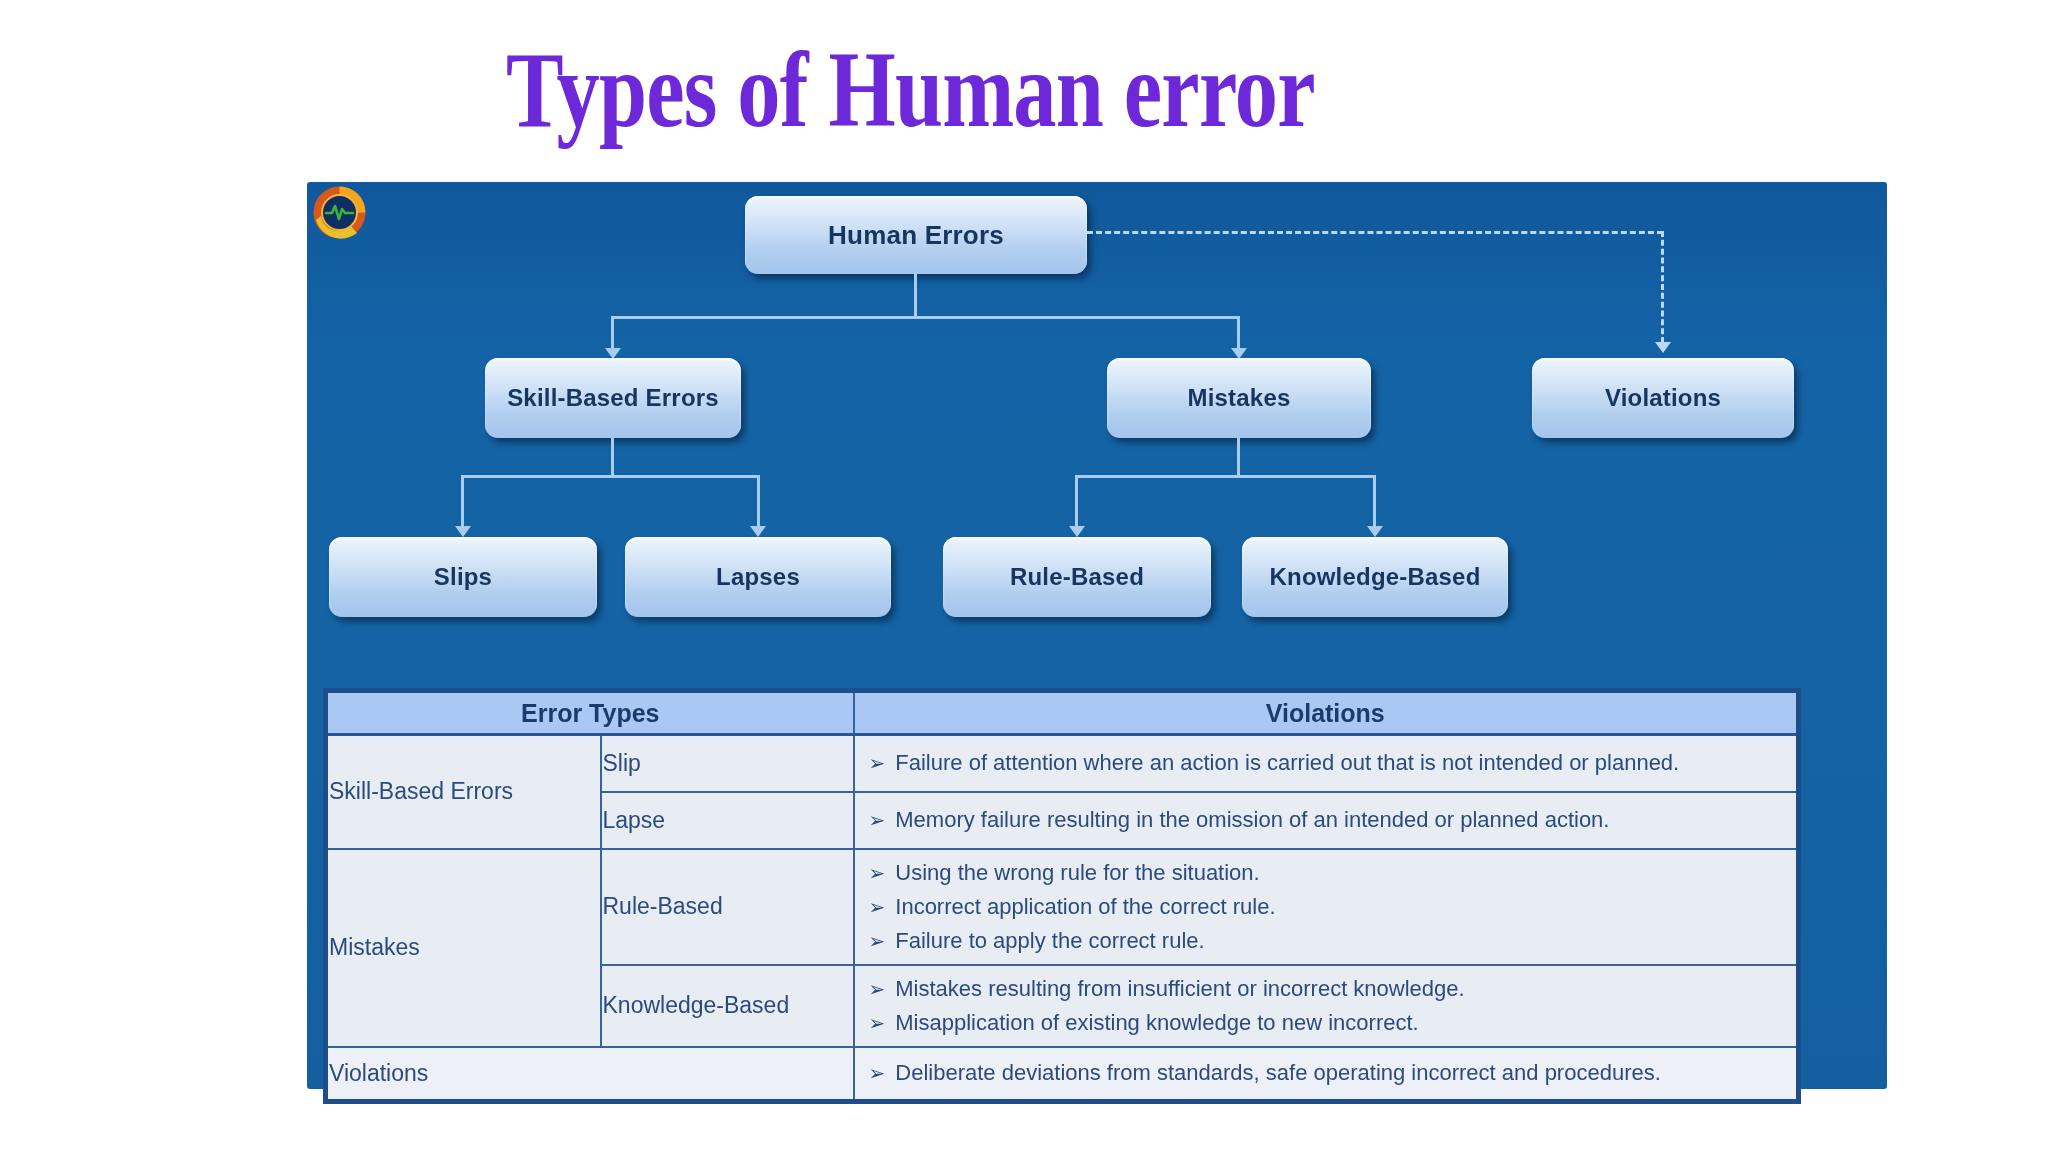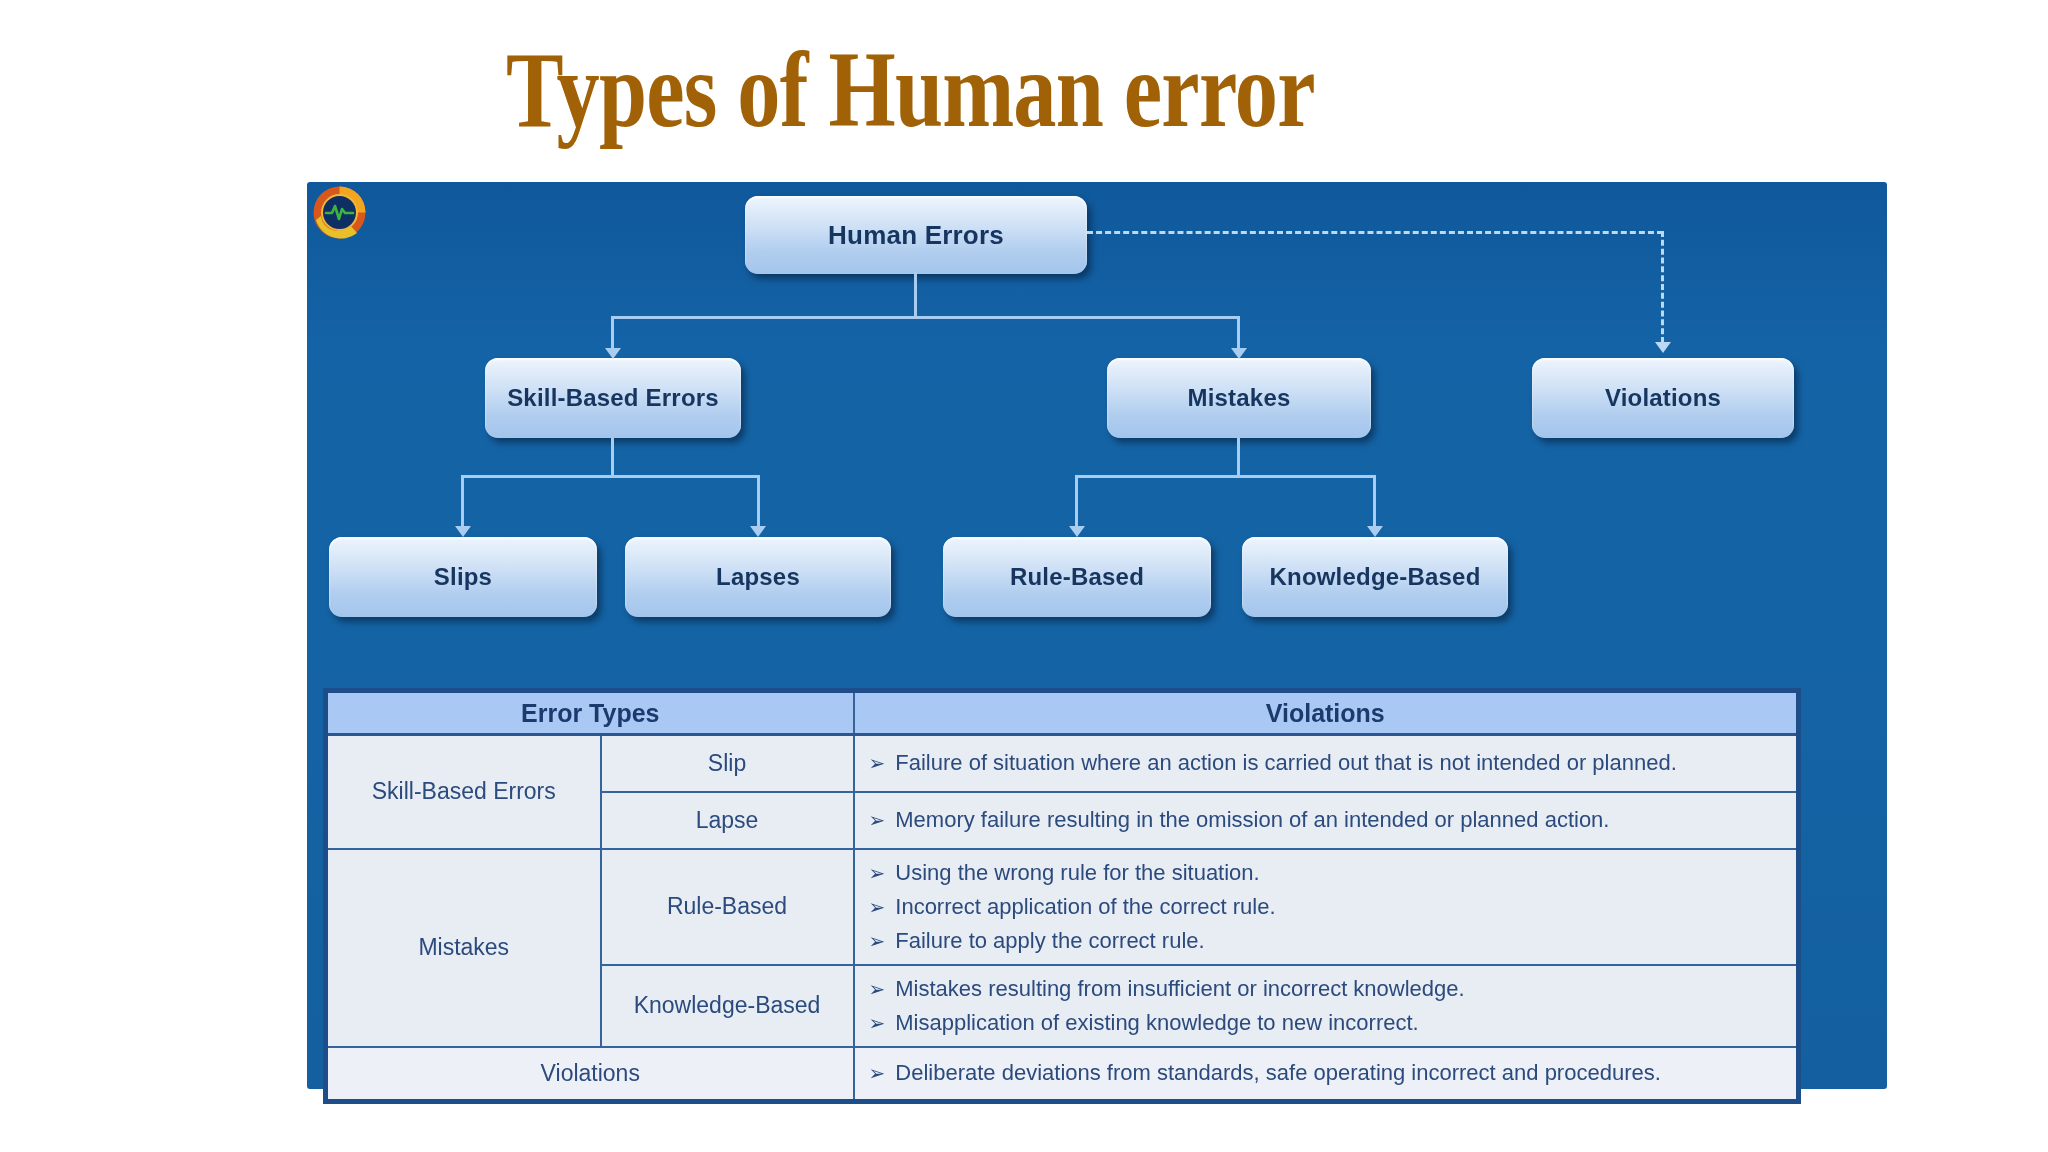--- a/index.html
+++ b/index.html
@@ -1,21 +1,21 @@
 <!DOCTYPE html>
 <html><head>
 <meta charset="utf-8">
 <style>
   html,body{margin:0;padding:0;background:#ffffff;}
   body{width:2048px;height:1152px;position:relative;font-family:"Liberation Sans",sans-serif;overflow:hidden;}
 
   
   .page-title{
     position:absolute;top:30px;left:0;width:1820px;text-align:center;
-    font-family:"Liberation Serif",serif;font-weight:bold;color:#a16207;
+    font-family:"Liberation Serif",serif;font-weight:bold;color:#6d28d9;
     font-size:108px;line-height:1.12;letter-spacing:-1px;
   }
   .page-title .squeeze{display:inline-block;transform:scaleX(0.80);transform-origin:50% 50%;}
 
   
   .panel{
     position:absolute;left:307px;top:182px;width:1580px;height:907px;
     background:linear-gradient(180deg,#0f589b 0%,#1463a6 18%,#1563a4 60%,#135f9f 100%);
     border-radius:3px;
   }
@@ -51,21 +51,21 @@
     font-size:23px;color:#2b4a7d;
   }
   .etable th,.etable td{border:2px solid #35639d;}
   .etable{border:5px solid #1d4e89;padding-left:27px;}
   .etable thead th{
     background:#a9c8f3;color:#1b3b6e;font-weight:bold;font-size:25px;
     border-bottom:3px solid #2a5691;text-align:center;
   }
   .etable td{background:#e8edf4;}
   .etable tr.last td{background:#edf1f7;}
-  .cell-center{text-align:center;vertical-align:middle;}
+  .cell-center{text-align:left;vertical-align:middle;}
   .desc-cell{vertical-align:middle;padding:6px 10px 6px 14px;}
   .bl{display:flex;align-items:baseline;white-space:nowrap;line-height:33px;font-size:22px;}
   .bl .bg{margin-right:10px;font-size:20px;color:#2b4a7d;flex:0 0 auto;}
 </style>
 </head>
 <body>
 
 <div class="page-title">
   <span class="squeeze">Types of Human error</span>
 </div>
@@ -144,21 +144,21 @@
         <th>Violations</th>
       </tr>
     </thead>
     <tbody>
       <tr style="height:57px;">
         <td rowspan="2" class="cell-center">Skill-Based Errors</td>
         <td class="cell-center">Slip</td>
         <td class="desc-cell">
           <div class="bl">
               <span class="bg">➢</span>
-              <span>Failure of situation where an action is carried out that is not intended or planned.</span>
+              <span>Failure of attention where an action is carried out that is not intended or planned.</span>
             </div>
         </td>
       </tr>
       <tr style="height:57px;">
         <td class="cell-center">Lapse</td>
         <td class="desc-cell">
           <div class="bl">
               <span class="bg">➢</span>
               <span>Memory failure resulting in the omission of an intended or planned action.</span>
             </div>

